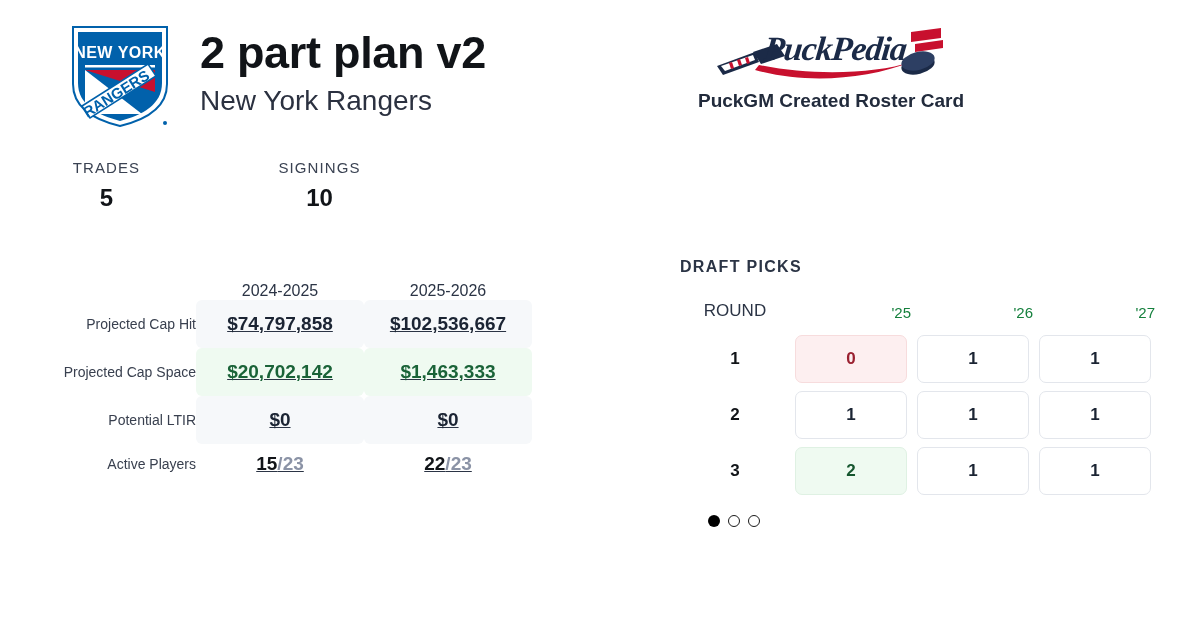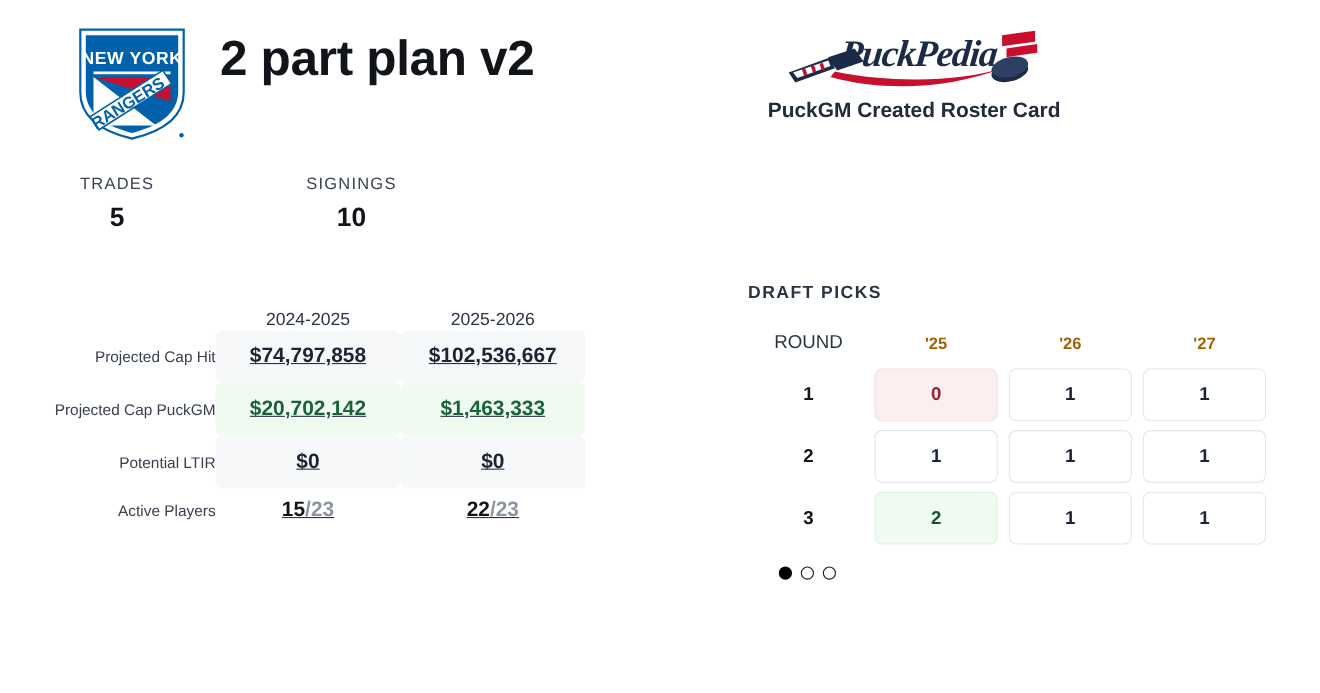--- a/index.html
+++ b/index.html
@@ -176,23 +176,23 @@
     font-size: 17px;
     font-weight: normal;
     color: #2b3445;
     text-align: center;
     vertical-align: top;
     padding-bottom: 10px;
   }
   .draft-head-year {
     width: 120px;
     font-size: 15px;
-    font-weight: bold;
-    color: #a16207;
-    text-align: center;
+    font-weight: normal;
+    color: #15803d;
+    text-align: right;
     vertical-align: bottom;
     padding-bottom: 10px;
   }
   .draft-round-num {
     font-size: 17px;
     font-weight: bold;
     color: #111418;
     text-align: center;
   }
   .draft-cell-wrap { padding: 4px 5px; }
@@ -248,20 +248,21 @@
     <rect x="17" y="43" width="70" height="2.5" fill="#ffffff"></rect>
     <path d="M17 48 L87 48 L87 70 Z" fill="#c8102e"></path>
     <path d="M17 48 L17 92 L74 92 Z" fill="#ffffff"></path>
     <path d="M14 84 L80 42 L88 54 L22 96 Z" fill="#ffffff" stroke="#0161ab" stroke-width="1.5"></path>
     <text x="51" y="76" font-family="'Liberation Sans',sans-serif" font-size="15" font-weight="bold" fill="#0161ab" text-anchor="middle" transform="rotate(-32 51 76)">RANGERS</text>
     <circle cx="97" cy="101" r="2" fill="#0161ab"></circle>
   </svg>
 
   <div class="title-block">
     <div class="plan-title">2 part plan v2</div>
+    <div class="team-name">New York Rangers</div>
   </div>
 
   <div class="brand-block">
 
     <svg class="brand-logo" viewBox="0 0 232 62">
 
       <path d="M2 44 L40 30 L44 40 L8 53 Z" fill="#1b2a47"></path>
       <path d="M6 44 L38 33 L40 38 L10 49 Z" fill="#ffffff"></path>
       <path d="M14 41 L17 40 L19 46 L16 47 Z" fill="#c8102e"></path>
       <path d="M22 38 L25 37 L27 43 L24 44 Z" fill="#c8102e"></path>
@@ -307,21 +308,21 @@
       <td class="cap-row-label">Projected Cap Hit</td>
       <td class="cap-cell-wrap">
         <div class="cap-cell neutral">$74,797,858</div>
       </td>
       <td class="cap-cell-wrap">
         <div class="cap-cell neutral">$102,536,667</div>
       </td>
     </tr>
 
     <tr>
-      <td class="cap-row-label">Projected Cap PuckGM</td>
+      <td class="cap-row-label">Projected Cap Space</td>
       <td class="cap-cell-wrap">
         <div class="cap-cell positive">$20,702,142</div>
       </td>
       <td class="cap-cell-wrap">
         <div class="cap-cell positive">$1,463,333</div>
       </td>
     </tr>
 
     <tr>
       <td class="cap-row-label">Potential LTIR</td>

